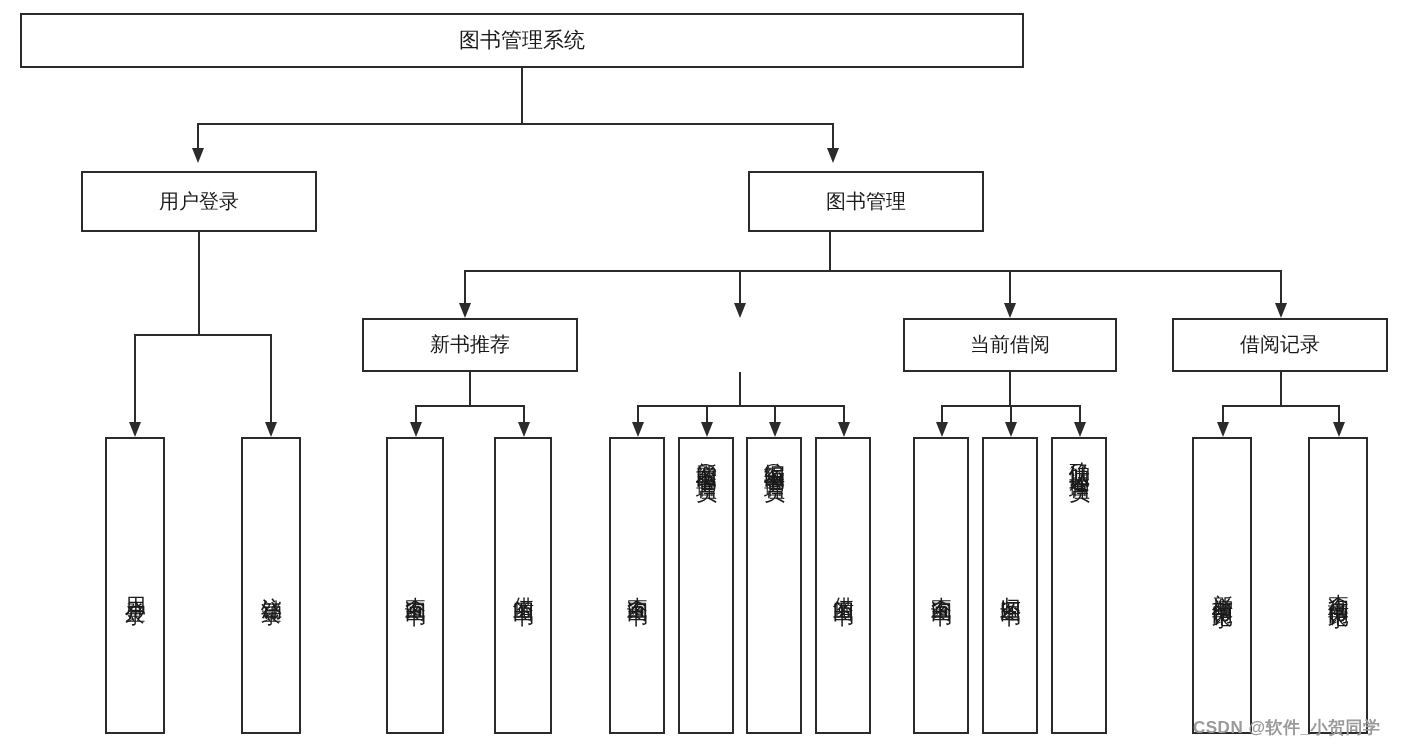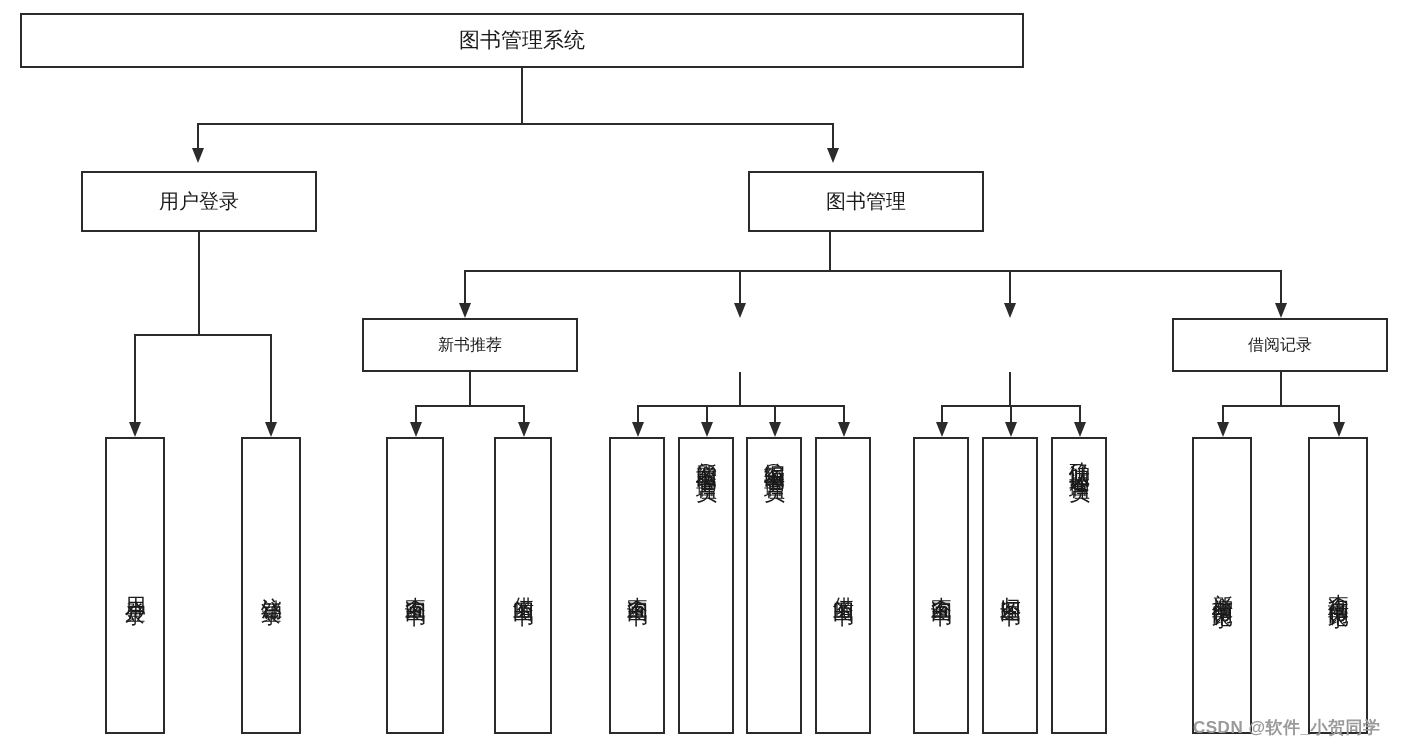--- a/index.html
+++ b/index.html
@@ -26,21 +26,21 @@
     border: 2px solid #2b2b2b;
     background: #ffffff;
     display: flex;
     align-items: center;
     justify-content: center;
     color: #1a1a1a;
     line-height: 1.18;
   }
   .node.root   { font-size: 21px; justify-content: center; }
   .node.lvl2   { font-size: 20px; }
-  .node.lvl3   { font-size: 16px; }
+  .node.lvl3   { font-size: 20px; }
 
   
   .node.leaf {
     writing-mode: vertical-rl;
     text-orientation: upright;
     font-size: 21px;
     letter-spacing: 3px;
     padding: 6px 0;
     align-items: center;
     justify-content: center;
@@ -118,20 +118,23 @@
   <div class="arrow" style="left:734px; top:303px;"></div>
 
   <div class="vline" style="left:1009px; top:270px; height:33px;"></div>
   <div class="arrow" style="left:1004px; top:303px;"></div>
 
   <div class="vline" style="left:1280px; top:270px; height:33px;"></div>
   <div class="arrow" style="left:1275px; top:303px;"></div>
 
   <div class="node lvl3" style="left:362px; top:318px; width:216px; height:54px;">
     <span>新书推荐</span>
+  </div>
+  <div class="node lvl3" style="left:903px; top:318px; width:214px; height:54px;">
+    <span>当前借阅</span>
   </div>
   <div class="node lvl3" style="left:1172px; top:318px; width:216px; height:54px;text-align:right;">
     <span>借阅记录</span>
   </div>
 
   <div class="vline" style="left:469px; top:372px; height:33px;"></div>
   <div class="hline" style="left:415px; top:405px; width:108px;"></div>
   <div class="vline" style="left:415px; top:405px; height:17px;"></div>
   <div class="arrow" style="left:410px; top:422px;"></div>
   <div class="vline" style="left:523px; top:405px; height:17px;"></div>

